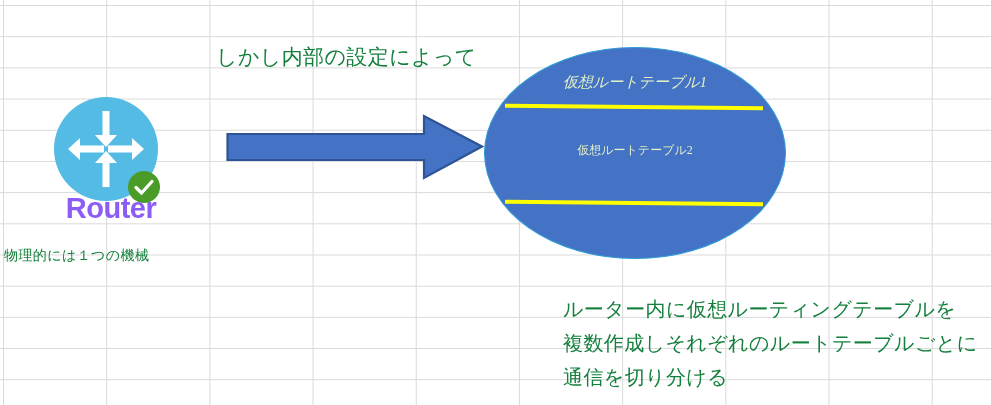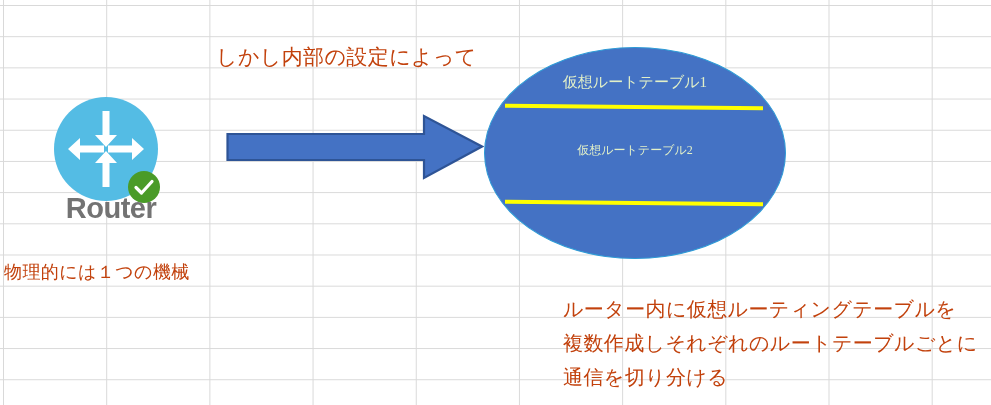--- a/index.html
+++ b/index.html
@@ -64,21 +64,21 @@
   #router-label {
     position: absolute;
     left: 0;
     top: 94px;
     width: 126px;
     text-align: center;
     font-family: "Liberation Sans", "DejaVu Sans", sans-serif;
     font-weight: bold;
     font-size: 29px;
     letter-spacing: -0.5px;
-    color: #737373;
+    color: #8b5cf6;
     line-height: 34px;
     white-space: nowrap;
   }
 
   
   #big-arrow {
     position: absolute;
     left: 226px;
     top: 112px;
     width: 258px;
@@ -105,52 +105,52 @@
   .vrf-label {
     position: absolute;
     width: 100%;
     text-align: center;
     font-family: "Liberation Serif", "DejaVu Serif", serif;
     font-size: 15px;
     color: #e2f0c8;
     white-space: nowrap;
     line-height: 18px;
   }
-  #vrf-label-1 { top: 26px; }
+  #vrf-label-1 { top: 26px; font-style: italic; }
   #vrf-label-2 { top: 94px; font-size: 12px; }
   #vrf-label-3 { top: 172px; }
 
   .divider {
     position: absolute;
     height: 4px;
     background: #ffff00;
     left: 21px;
     width: 258px;
   }
   #divider-1 { top: 58px; transform: rotate(0.6deg); }
   #divider-2 { top: 154px; transform: rotate(0.6deg); }
 
   
   .callout {
     position: absolute;
     font-family: "Liberation Serif", "DejaVu Serif", serif;
-    color: #c2410c;
+    color: #15803d;
     white-space: nowrap;
     letter-spacing: 0.4px;
   }
   #caption-top {
     left: 216px;
     top: 43px;
     font-size: 21px;
     line-height: 28px;
   }
   #caption-left {
     left: 4px;
-    top: 258px;
-    font-size: 18px;
+    top: 242px;
+    font-size: 14px;
     line-height: 28px;
   }
   #caption-bottom {
     left: 520px;
     top: 292px;
     font-size: 20px;
     line-height: 34px;
     margin-left: 43px;
   }
   #caption-bottom .line { display: block; }

